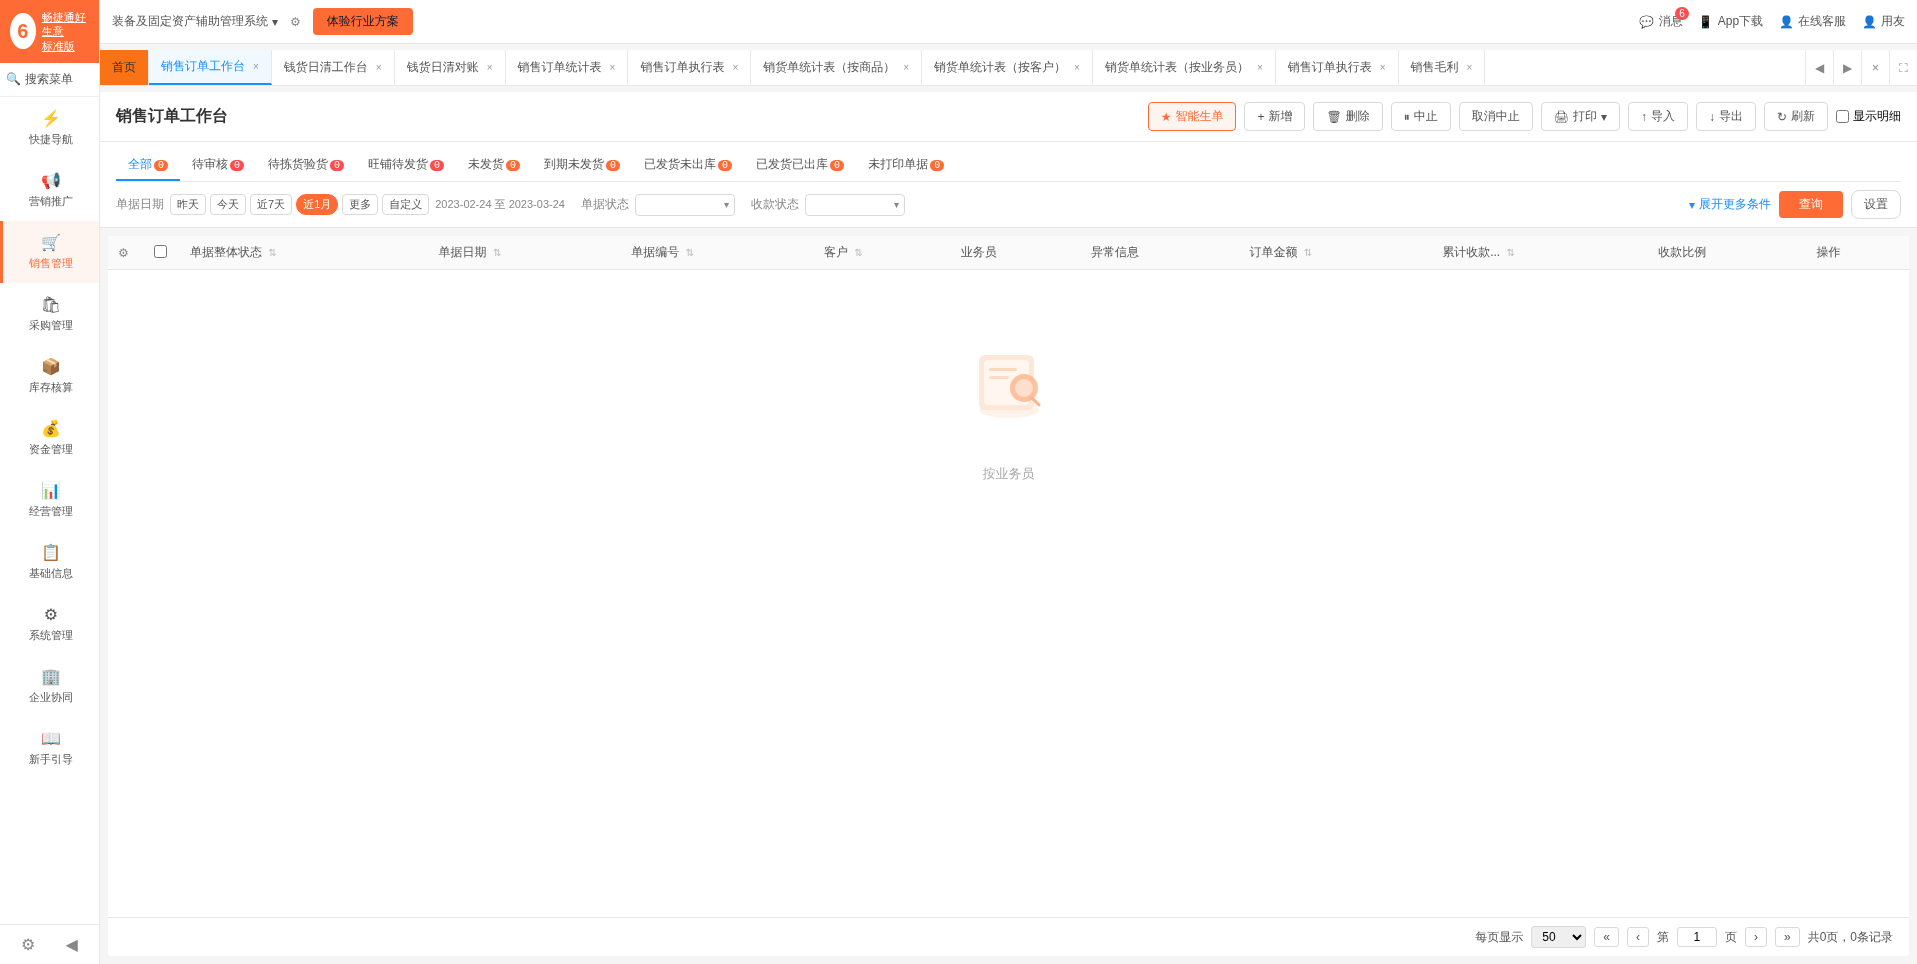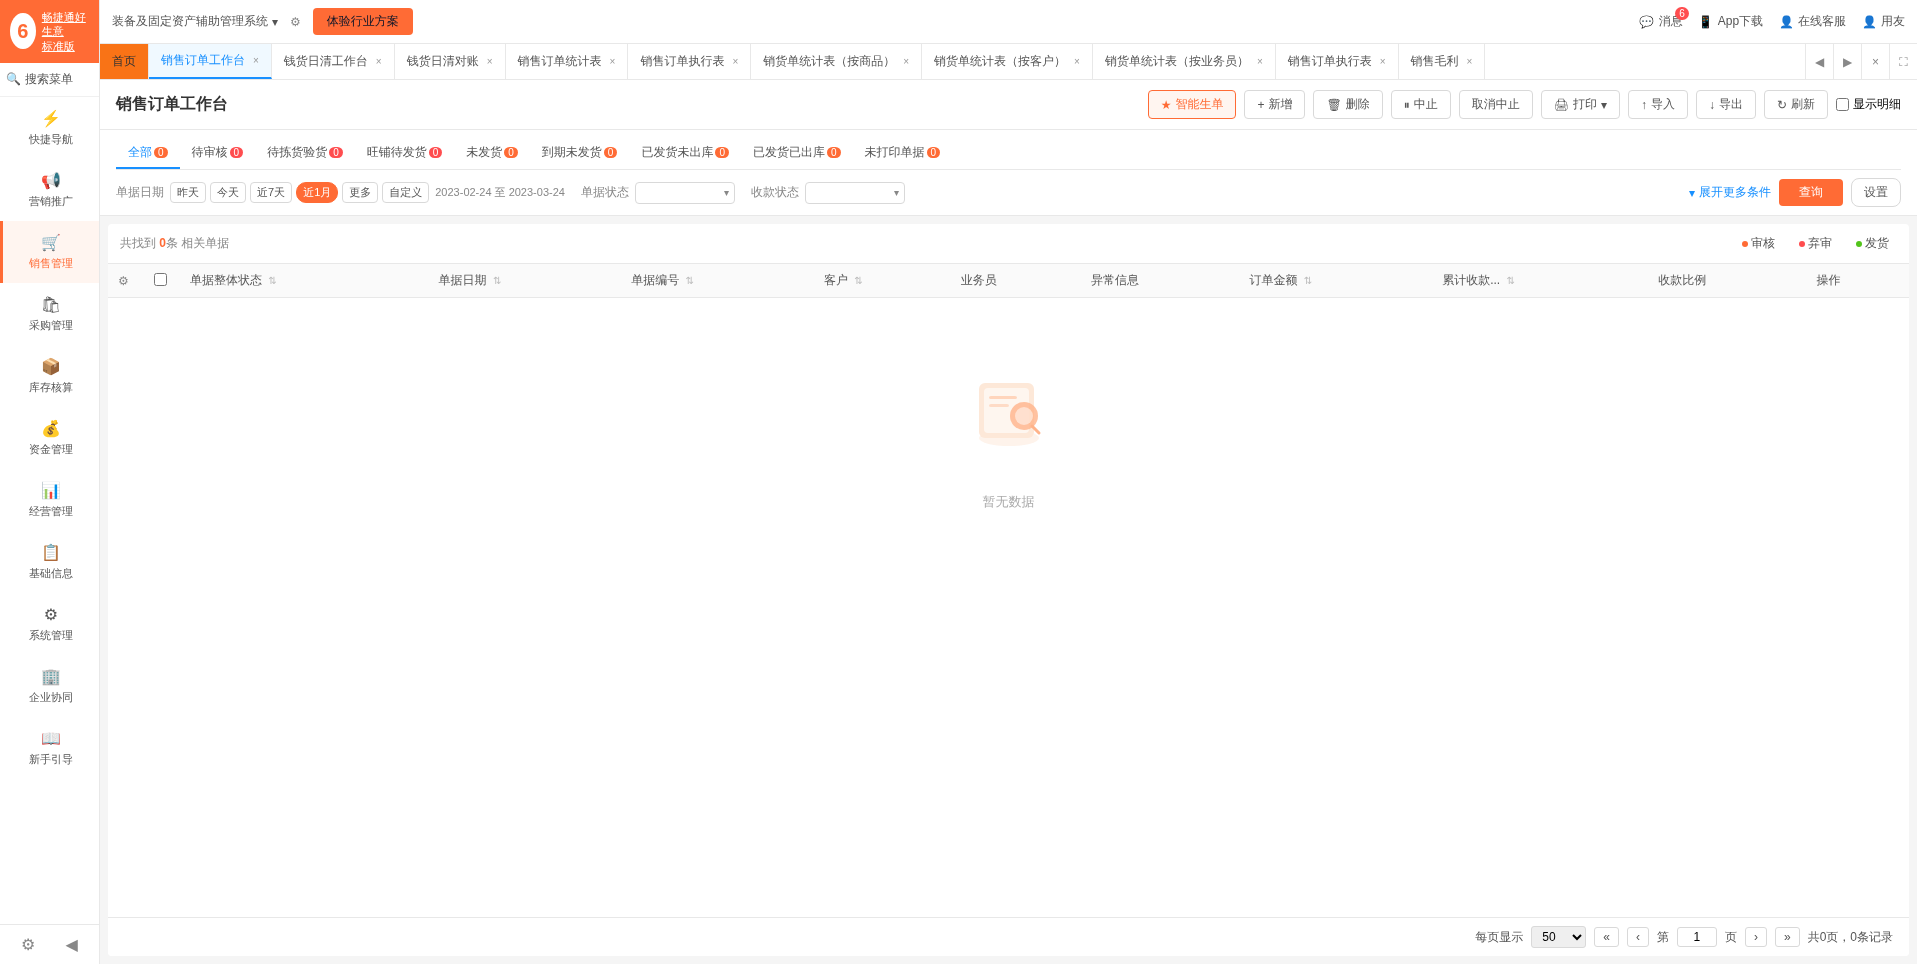--- a/index.html
+++ b/index.html
@@ -13,21 +13,21 @@
     .sidebar-search { width: 100%; padding: 8px 6px; display: flex; align-items: center; gap: 4px; cursor: pointer; color: #555; border-bottom: 1px solid #f0f0f0; }
     .sidebar-nav { width: 100%; flex: 1; overflow-y: auto; }
     .sidebar-item { width: 100%; padding: 12px 6px; display: flex; flex-direction: column; align-items: center; gap: 4px; cursor: pointer; color: #555; border-left: 3px solid transparent; }
     .sidebar-item.active { background: #fff5f0; color: #ff6b35; border-left: 3px solid #ff6b35; }
     .sidebar-item-icon { font-size: 16px; }
     .sidebar-item-label { font-size: 11px; text-align: center; }
     .sidebar-footer { width: 100%; padding: 10px 6px; display: flex; justify-content: space-around; border-top: 1px solid #e8e8e8; }
     .sidebar-footer-btn { cursor: pointer; color: #888; font-size: 16px; }
 
     
-    .main { flex: 1; display: flex; flex-direction: column; overflow: hidden; }
+    .main { flex: 1; display: flex; flex-direction: column; overflow: hidden; gap: 6px; }
 
     
     .topbar { height: 44px; background: #fff; border-bottom: 1px solid #e8e8e8; display: flex; align-items: center; padding: 0 12px; gap: 12px; flex-shrink: 0; }
     .topbar-system-select { display: flex; align-items: center; gap: 4px; cursor: pointer; color: #555; }
     .topbar-btn { padding: 5px 14px; background: #ff6b35; color: #0f172a; border: none; border-radius: 4px; cursor: pointer; font-size: 12px; }
     .topbar-actions { display: flex; align-items: center; gap: 16px; margin-left: auto; }
     .topbar-action-item { display: flex; align-items: center; gap: 4px; cursor: pointer; color: #555; font-size: 12px; position: relative; }
     .topbar-badge { background: #ff4d4f; color: #fff; border-radius: 10px; font-size: 10px; padding: 1px 4px; position: absolute; top: -6px; right: -6px; }
 
     
@@ -45,21 +45,21 @@
     
     .page-header { background: #fff; padding: 10px 16px; display: flex; align-items: center; justify-content: space-between; border-bottom: 1px solid #e8e8e8; flex-shrink: 0; }
     .page-title { font-size: 16px; font-weight: bold; color: #333; }
     .page-actions { display: flex; align-items: center; gap: 8px; }
     .btn { padding: 5px 12px; border: 1px solid #d9d9d9; background: #fff; border-radius: 4px; cursor: pointer; font-size: 12px; color: #555; display: flex; align-items: center; gap: 4px; }
     .btn-orange-outline { border-color: #ff6b35; color: #ff6b35; background: #fff5f0; }
 
     
     .filter-bar { background: #fff; padding: 8px 16px; border-bottom: 1px solid #e8e8e8; flex-shrink: 0; }
     .filter-tabs { display: flex; align-items: center; gap: 0; border-bottom: 1px solid #e8e8e8; margin-bottom: 8px; }
-    .filter-tab { padding: 6px 12px; cursor: pointer; font-size: 12px; color: #555; border-bottom: 2px solid transparent; white-space: nowrap; }
+    .filter-tab { padding: 6px 12px; cursor: pointer; font-size: 12px; color: #555; border-bottom: 2px solid transparent; white-space: nowrap; font-family: Liberation Mono, monospace; }
     .filter-tab.active { color: #1890ff; border-bottom: 2px solid #1890ff; }
     .filter-badge { display: inline-block; background: #ff4d4f; color: #fff; border-radius: 10px; font-size: 10px; padding: 0 4px; margin-left: 2px; }
     .filter-badge-orange { background: #ff6b35; }
 
     .filter-row { display: flex; align-items: center; gap: 16px; flex-wrap: wrap; }
     .filter-item { display: flex; align-items: center; gap: 6px; font-size: 12px; color: #555; }
     .filter-label { white-space: nowrap; color: #888; }
     .date-range-btns { display: flex; gap: 4px; }
     .date-btn { padding: 2px 6px; border: 1px solid #d9d9d9; border-radius: 4px; cursor: pointer; font-size: 11px; color: #555; background: #fff; }
     .date-btn.active { background: #ff6b35; color: #fff; border-color: #ff6b35; border-radius: 10px; }
@@ -357,39 +357,20 @@
             <span>▾</span>
             <span>展开更多条件</span>
           </div>
           <button class="query-btn">查询</button>
           <button class="setting-btn">设置</button>
         </div>
       </div>
     </div>
 
     <div class="table-area">
-      <div class="table-toolbar">
-        <div class="table-count">
-          共找到 <span>0</span>条 相关单据
-        </div>
-        <div class="table-actions">
-          <div class="table-action-btn">
-            <span class="dot dot-orange"></span>
-            <span>审核</span>
-          </div>
-          <div class="table-action-btn">
-            <span class="dot dot-red"></span>
-            <span>弃审</span>
-          </div>
-          <div class="table-action-btn">
-            <span class="dot dot-green"></span>
-            <span>发货</span>
-          </div>
-        </div>
-      </div>
 
       <div class="table-scroll">
         <table>
           <thead>
             <tr>
               <th style="width:36px;">
                 <span class="th-gear">⚙</span>
               </th>
               <th style="width:36px;">
                 <input type="checkbox" class="checkbox-all" style="">
@@ -442,21 +423,21 @@
               <ellipse cx="50" cy="80" rx="30" ry="8" fill="#fde8d8" opacity="0.5"></ellipse>
               <rect x="20" y="25" width="55" height="55" rx="6" fill="#fde8d8"></rect>
               <rect x="25" y="30" width="45" height="45" rx="4" fill="#fff" opacity="0.6"></rect>
               <circle cx="65" cy="58" r="14" fill="#ffb38a" opacity="0.8"></circle>
               <circle cx="65" cy="58" r="9" fill="#fff" opacity="0.5"></circle>
               <line x1="73" y1="68" x2="80" y2="75" stroke="#ffb38a" stroke-width="3" stroke-linecap="round"></line>
               <rect x="30" y="38" width="28" height="3" rx="2" fill="#ffb38a" opacity="0.5"></rect>
               <rect x="30" y="46" width="20" height="3" rx="2" fill="#ffb38a" opacity="0.4"></rect>
             </svg>
           </div>
-          <div class="empty-text">暂无数据</div>
+          <div class="empty-text">按业务员</div>
         </div>
       </div>
 
       <div class="pagination">
         <span>每页显示</span>
         <select class="page-size-select">
           <option value="50">50</option>
           <option value="10">10</option>
           <option value="20">20</option>
           <option value="100">100</option>

